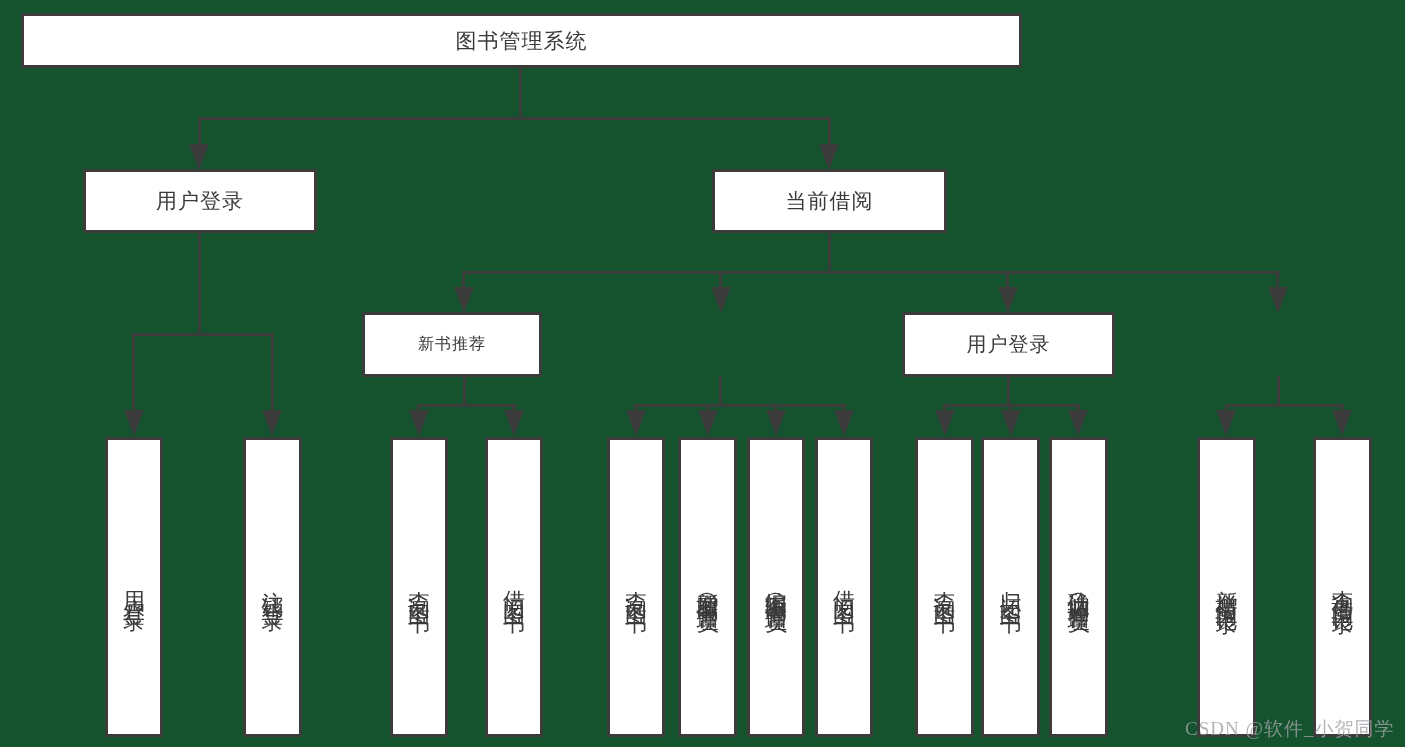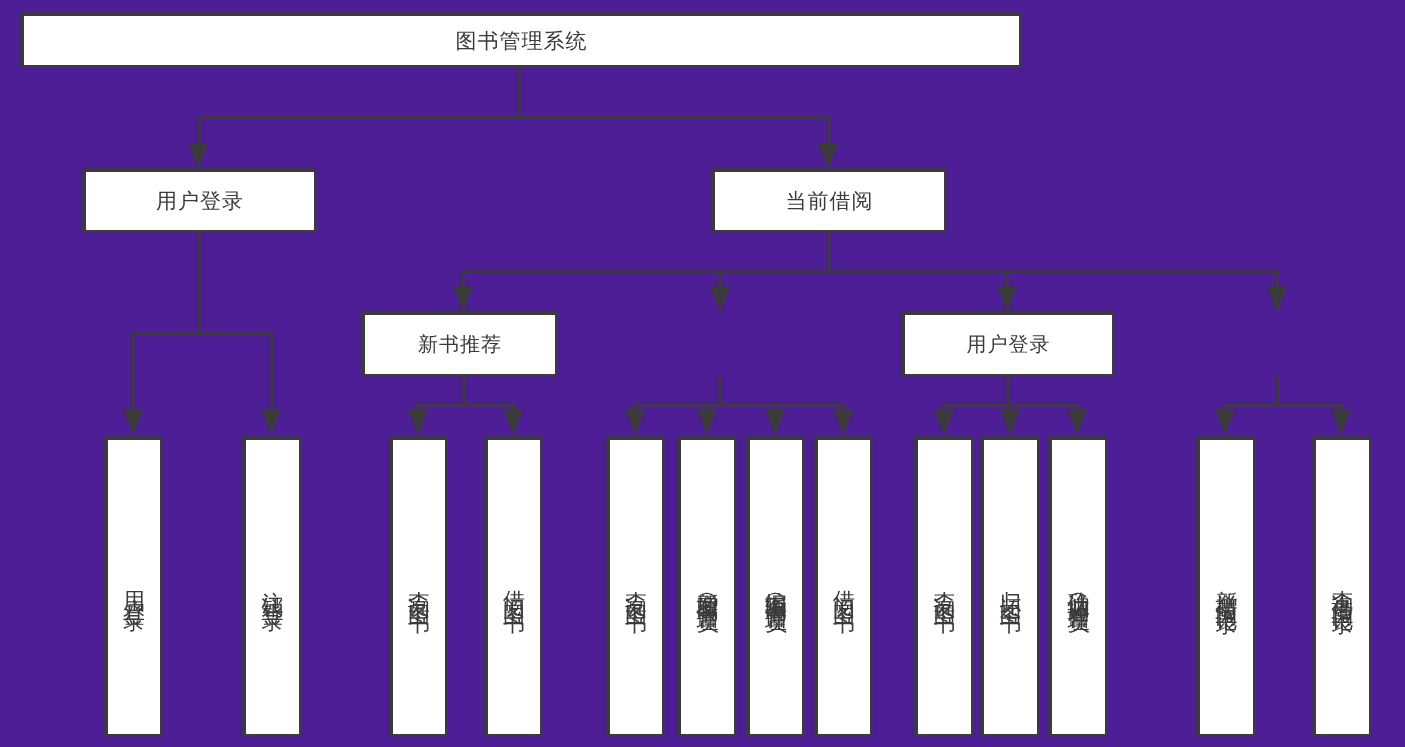--- a/index.html
+++ b/index.html
@@ -3,21 +3,21 @@
 <meta charset="utf-8">
 <style>
   :root{
     --line:#3b3b3b;
     --text:#3a3a3a;
   }
   html,body{margin:0;padding:0;background:#fff;}
   #canvas{
     position:relative;
     width:1405px;height:747px;
-    background:#4c1d95;
+    background:#14532d;
     font-family:Liberation Serif, serif;
     overflow:hidden;
   }
   
   .bx{
     position:absolute;
     box-sizing:border-box;
     border:3px solid var(--line);
     background:#fff;
     display:flex;align-items:center;justify-content:center;
@@ -85,21 +85,21 @@
   <div class="h" style="left:462px;top:271px;width:818px;"></div>
   <div class="v" style="left:462px;top:271px;height:18px;"></div>
   <div class="arr" style="left:454px;top:287px;"></div>
   <div class="v" style="left:719px;top:271px;height:18px;"></div>
   <div class="arr" style="left:711px;top:287px;"></div>
   <div class="v" style="left:1006px;top:271px;height:18px;"></div>
   <div class="arr" style="left:998px;top:287px;"></div>
   <div class="v" style="left:1276px;top:271px;height:18px;"></div>
   <div class="arr" style="left:1268px;top:287px;"></div>
 
-  <div class="bx hl" style="left:362px;top:312px;width:196px;height:65px;font-size:20px;">
+  <div class="bx hl" style="left:362px;top:312px;width:180px;height:65px;font-size:16px;">
     <span>新书推荐</span>
   </div>
   <div class="bx hl" style="left:902px;top:312px;width:213px;height:65px;font-size:20px;">
     <span>用户登录</span>
   </div>
 
   <div class="v" style="left:463px;top:376px;height:30px;"></div>
   <div class="h" style="left:417px;top:404px;width:100px;"></div>
   <div class="v" style="left:417px;top:404px;height:9px;"></div>
   <div class="arr" style="left:409px;top:410px;"></div>
@@ -170,14 +170,15 @@
     <span style="letter-spacing:3px;">确认归还（管理员）</span>
   </div>
 
   <div class="bx vt" style="left:1197px;top:437px;width:59px;height:300px;">
     <span style="letter-spacing:5px;">新增借阅记录</span>
   </div>
   <div class="bx vt" style="left:1313px;top:437px;width:59px;height:300px;">
     <span style="letter-spacing:5px;">查询借阅记录</span>
   </div>
 
+  <div class="watermark">CSDN @软件_小贺同学</div>
 
 </div>
 
 </body></html>

